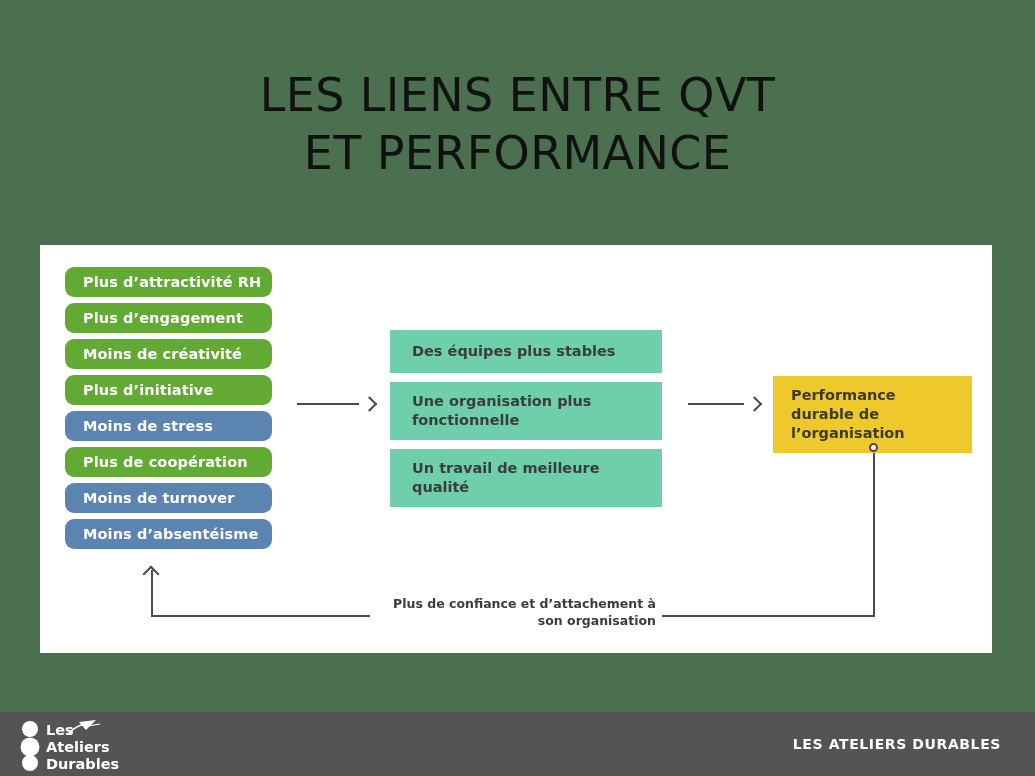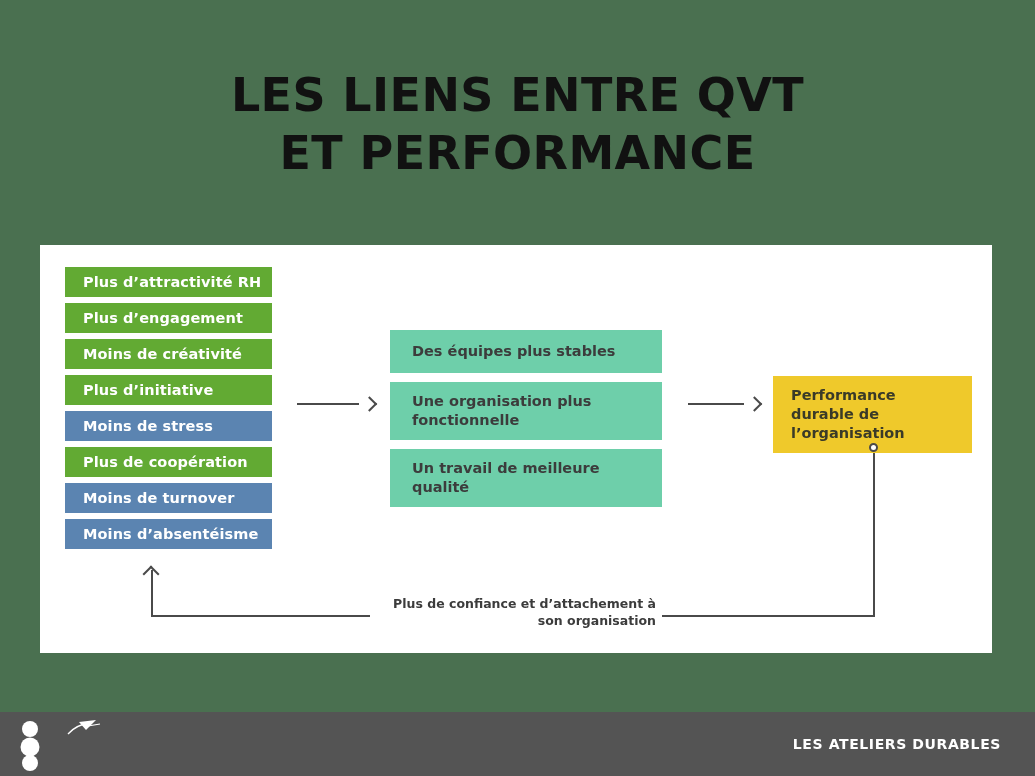--- a/index.html
+++ b/index.html
@@ -17,21 +17,21 @@
   }
 
   
   .title-block {
     position: absolute;
     left: 0;
     top: 66px;
     width: 1035px;
     text-align: center;
     color: #111111;
-    font-weight: 700;
+    font-weight: 400;
     font-size: 46px;
     line-height: 58px;
     letter-spacing: 0.4px;
     font-family: "DejaVu Sans", sans-serif;
   }
   .title-line { display: block; white-space: pre; }
 
   
   .panel {
     position: absolute;
@@ -53,20 +53,21 @@
     height: 30px;
     margin-bottom: 6px;
     display: flex;
     align-items: center;
     padding-left: 18px;
     color: #ffffff;
     font-size: 14.5px;
     font-weight: bold;
     letter-spacing: 0.1px;
     font-family: "DejaVu Sans", sans-serif;
+    border-radius: 9px;
   }
   .bar.green { background: #62aa33; }
   .bar.blue  { background: #5b84b1; }
 
   
   .col-mid {
     position: absolute;
     left: 350px;
     top: 85px;
     width: 272px;
@@ -311,15 +312,18 @@
 <div class="footer">
   <div class="logo">
     <svg class="logo-mark" width="130" height="58" viewBox="0 0 130 58">
       <circle cx="14" cy="11" r="8" fill="#ffffff"></circle>
       <circle cx="14" cy="29" r="9.5" fill="#ffffff"></circle>
       <circle cx="14" cy="45" r="8" fill="#ffffff"></circle>
       <path d="M52 16 C 58 9, 66 6, 74 5" stroke="#ffffff" stroke-width="1.3" fill="none"></path>
       <path d="M63 4 L 80 2 L 70 12 Z" fill="#ffffff"></path>
       <path d="M72 8 L 84 6" stroke="#ffffff" stroke-width="1.2"></path>
     </svg>
+    <div class="logo-text">Les
+Ateliers
+Durables</div>
   </div>
   <div class="footer-brand">LES ATELIERS DURABLES</div>
 </div>
 
 </body></html>

